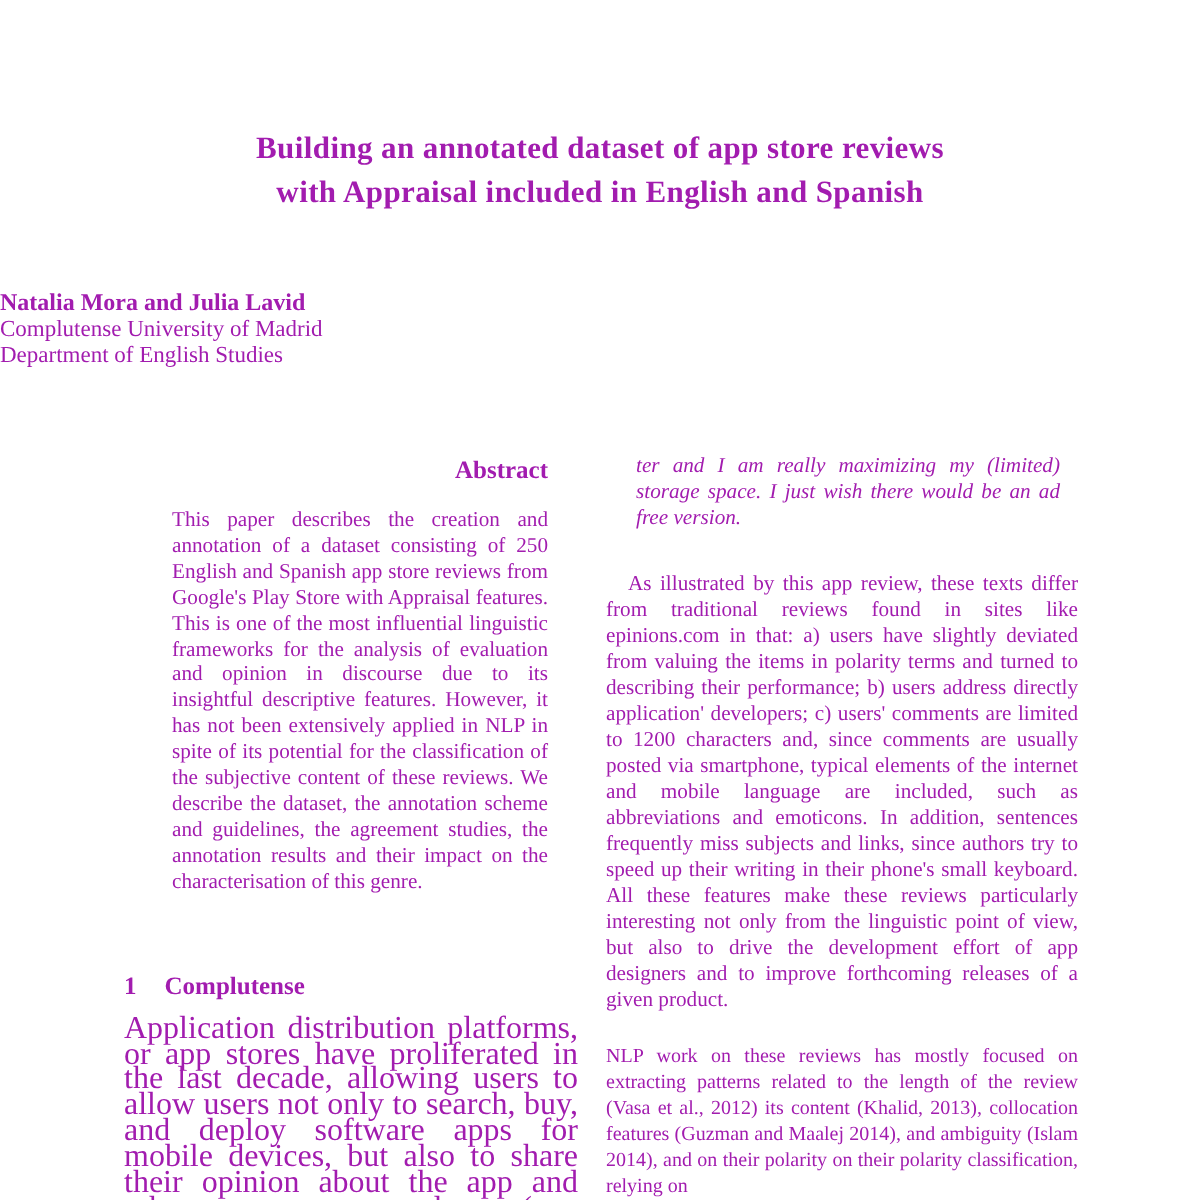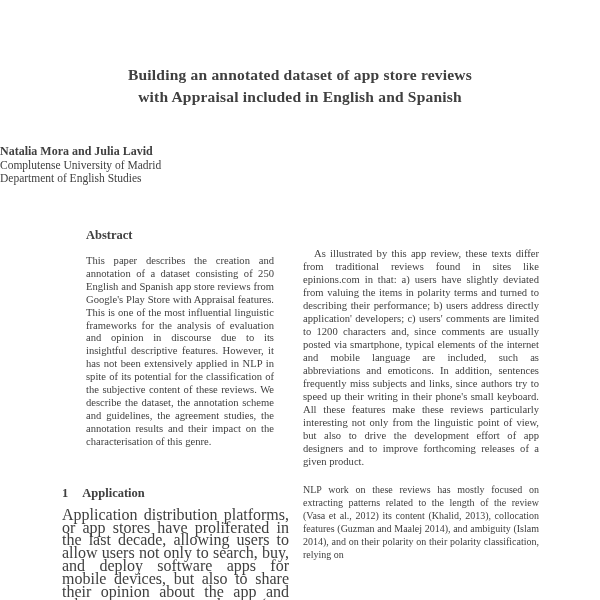--- a/index.html
+++ b/index.html
@@ -7,21 +7,21 @@
     padding: 0;
     background: #ffffff;
   }
   .page {
     position: relative;
     width: 596px;
     height: 600px;
     background: #ffffff;
     overflow: hidden;
     font-family: "Liberation Serif", serif;
-    color: #404040;
+    color: #a21caf;
   }
   .title-block {
     position: absolute;
     top: 64px;
     left: 0;
     width: 600px;
     text-align: center;
     font-weight: bold;
     font-size: 15.5px;
     line-height: 22px;
@@ -50,21 +50,21 @@
     width: 227px;
     flex: 0 0 227px;
     margin-right: 14px;
   }
   .col-right {
     width: 236px;
     flex: 0 0 236px;
   }
   .abstract-heading {
     margin: 1px 15px 0 24px;
-    text-align: left;
+    text-align: right;
     font-weight: bold;
     font-size: 12.5px;
   }
   .abstract-body {
     margin: 12px 15px 0 24px;
     font-size: 10.6px;
     line-height: 12.9px;
     text-align: justify;
   }
   .section-heading {
@@ -116,25 +116,26 @@
     <div>Complutense University of Madrid</div>
     <div>Department of English Studies</div>
   </div>
 
   <div class="columns">
 
     <div class="col-left">
       <div class="abstract-heading">Abstract</div>
       <div class="abstract-body">This paper describes the creation and annotation of a dataset consisting of 250 English and Spanish app store reviews from Google's Play Store with Appraisal features. This is one of the most influential linguistic frameworks for the analysis of evaluation and opinion in discourse due to its insightful descriptive features. However, it has not been extensively applied in NLP in spite of its potential for the classification of the subjective content of these reviews. We describe the dataset, the annotation scheme and guidelines, the agreement studies, the annotation results and their impact on the characterisation of this genre.</div>
       <div class="section-heading">
-        <span class="section-number">1</span><span>Application</span>
+        <span class="section-number">1</span><span>Complutense</span>
       </div>
       <div class="body-par">Application distribution platforms, or app stores have proliferated in the last decade, allowing users to allow users not only to search, buy, and deploy software apps for mobile devices, but also to share their opinion about the app and other app store products (e.g. films, games, music, et.) in text reviews, not only in English but also in other lan-</div>
     </div>
 
     <div class="col-right">
+      <div class="quote-block">ter and I am really maximizing my (limited) storage space. I just wish there would be an ad free version.</div>
       <div class="par-indent">As illustrated by this app review, these texts differ from traditional reviews found in sites like epinions.com in that: a) users have slightly deviated from valuing the items in polarity terms and turned to describing their performance; b) users address directly application' developers; c) users' comments are limited to 1200 characters and, since comments are usually posted via smartphone, typical elements of the internet and mobile language are included, such as abbreviations and emoticons. In addition, sentences frequently miss subjects and links, since authors try to speed up their writing in their phone's small keyboard. All these features make these reviews particularly interesting not only from the linguistic point of view, but also to drive the development effort of app designers and to improve forthcoming releases of a given product.</div>
       <div class="par-flush">NLP work on these reviews has mostly focused on extracting patterns related to the length of the review (Vasa et al., 2012) its content (Khalid, 2013), collocation features (Guzman and Maalej 2014), and ambiguity (Islam 2014), and on their polarity on their polarity classification, relying on</div>
     </div>
 
   </div>
 
 </div>
 
 </body></html>

